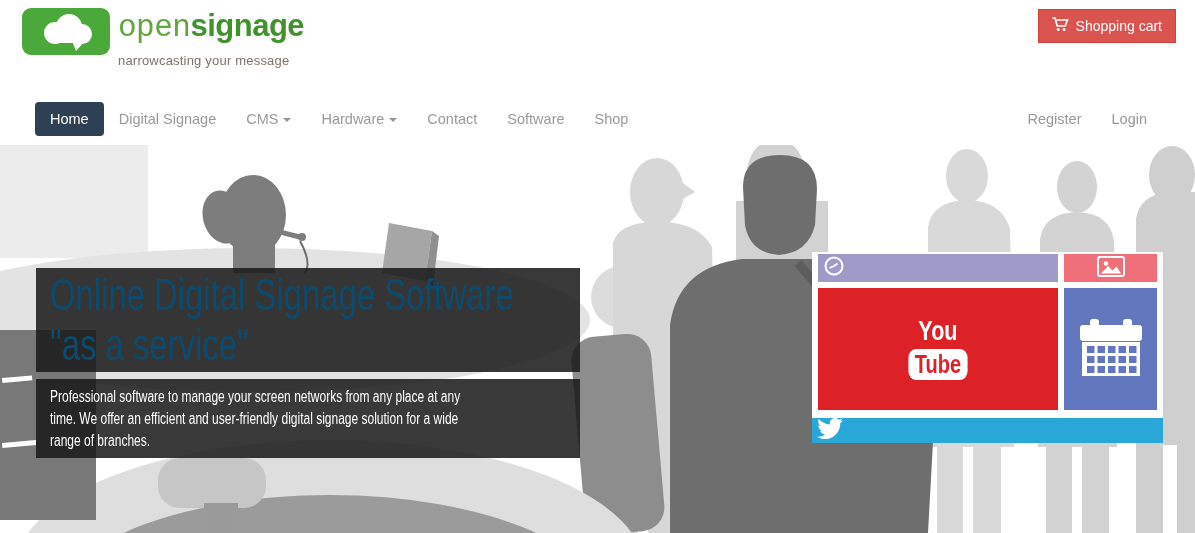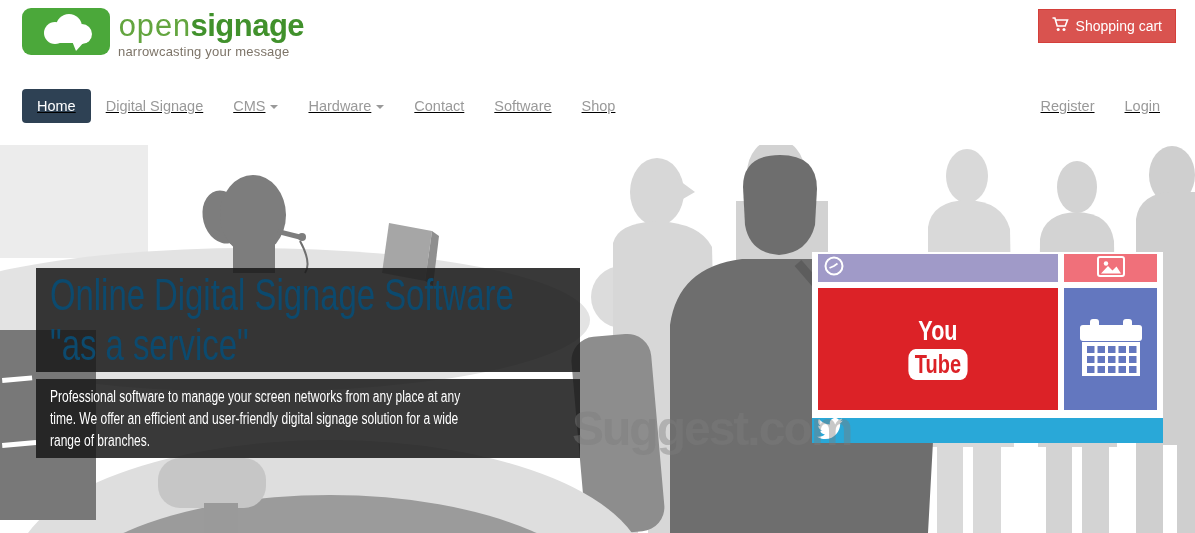--- a/index.html
+++ b/index.html
@@ -5,29 +5,29 @@
   html,body{margin:0;padding:0;background:#fff;}
   .page{position:relative;width:1195px;height:533px;background:#fff;overflow:hidden;
         font-family:"Liberation Sans",sans-serif;}
 
   
   .logo{position:absolute;left:22px;top:8px;display:flex;align-items:flex-start;gap:8px;cursor:pointer;}
   .logo-icon{width:88px;height:47px;flex:0 0 auto;}
   .wordmark{font-size:31px;letter-spacing:-0.5px;line-height:31px;margin-top:2px;}
   .w-open{color:#63a53f;font-weight:400;font-family:Liberation Mono, monospace;}
   .w-sign{color:#41912c;font-weight:700;}
-  .tagline{font-size:13px;color:#7d7468;margin-top:1px;letter-spacing:0.2px;}
+  .tagline{font-size:13px;color:#7d7468;margin-top:10px;letter-spacing:0.2px;}
 
   .cart-btn{position:absolute;right:19px;top:9px;display:flex;align-items:center;gap:7px;
             background:#d9534f;border:1px solid #d43f3a;border-radius:0;color:#fff;
             font-family:"Liberation Sans",sans-serif;font-size:14px;padding:7px 13px;cursor:pointer;}
 
   
   .main-nav{position:absolute;left:22px;right:20px;top:89px;display:flex;justify-content:space-between;}
-  .main-nav ul{list-style:none;margin:0;padding:0;display:flex;text-decoration:underline;}
+  .main-nav ul{list-style:none;margin:13px;padding:0;display:flex;}
   .nav-item{font-size:14.5px;color:#999;padding:9px 15px;cursor:pointer;white-space:nowrap;border-radius:4px;}
   .nav-item.active{background:#2e4154;color:#fff;}
   .caret{display:inline-block;margin-left:5px;vertical-align:middle;
          border-left:4px solid transparent;border-right:4px solid transparent;border-top:4px solid #999;}
 
   
   .hero{position:absolute;left:0;top:145px;width:1195px;height:388px;background:#fff;overflow:hidden;}
   .hero-bg{position:absolute;left:0;top:0;z-index:1;}
 
   .hero-title{position:absolute;left:36px;top:123px;width:544px;height:104px;z-index:4;
@@ -250,15 +250,14 @@
       </div>
       <div class="m-cyan">
         <span>
           <svg width="26" height="21" viewBox="0 0 24 19.6">
             <path fill="#fff" d="M24 2.3c-.9.4-1.8.7-2.8.8 1-.6 1.8-1.6 2.2-2.7-1 .6-2 1-3.1 1.2C19.4.6 18.1 0 16.7 0c-2.7 0-4.9 2.2-4.9 4.9 0 .4 0 .8.1 1.1C7.8 5.8 4.1 3.9 1.7.9 1.2 1.7 1 2.5 1 3.4c0 1.7.9 3.2 2.2 4.1-.8 0-1.6-.2-2.2-.6v.1c0 2.4 1.7 4.4 3.9 4.8-.4.1-.8.2-1.3.2-.3 0-.6 0-.9-.1.6 2 2.4 3.4 4.6 3.4-1.7 1.3-3.8 2.1-6.1 2.1H0c2.2 1.4 4.8 2.2 7.5 2.2 9.1 0 14-7.5 14-14v-.6c1-.7 1.8-1.6 2.5-2.6z"></path>
           </svg>
         </span>
       </div>
     </div>
 
-    <div class="watermark">Suggest.com</div>
   </section>
 </div>
 
 </body></html>

